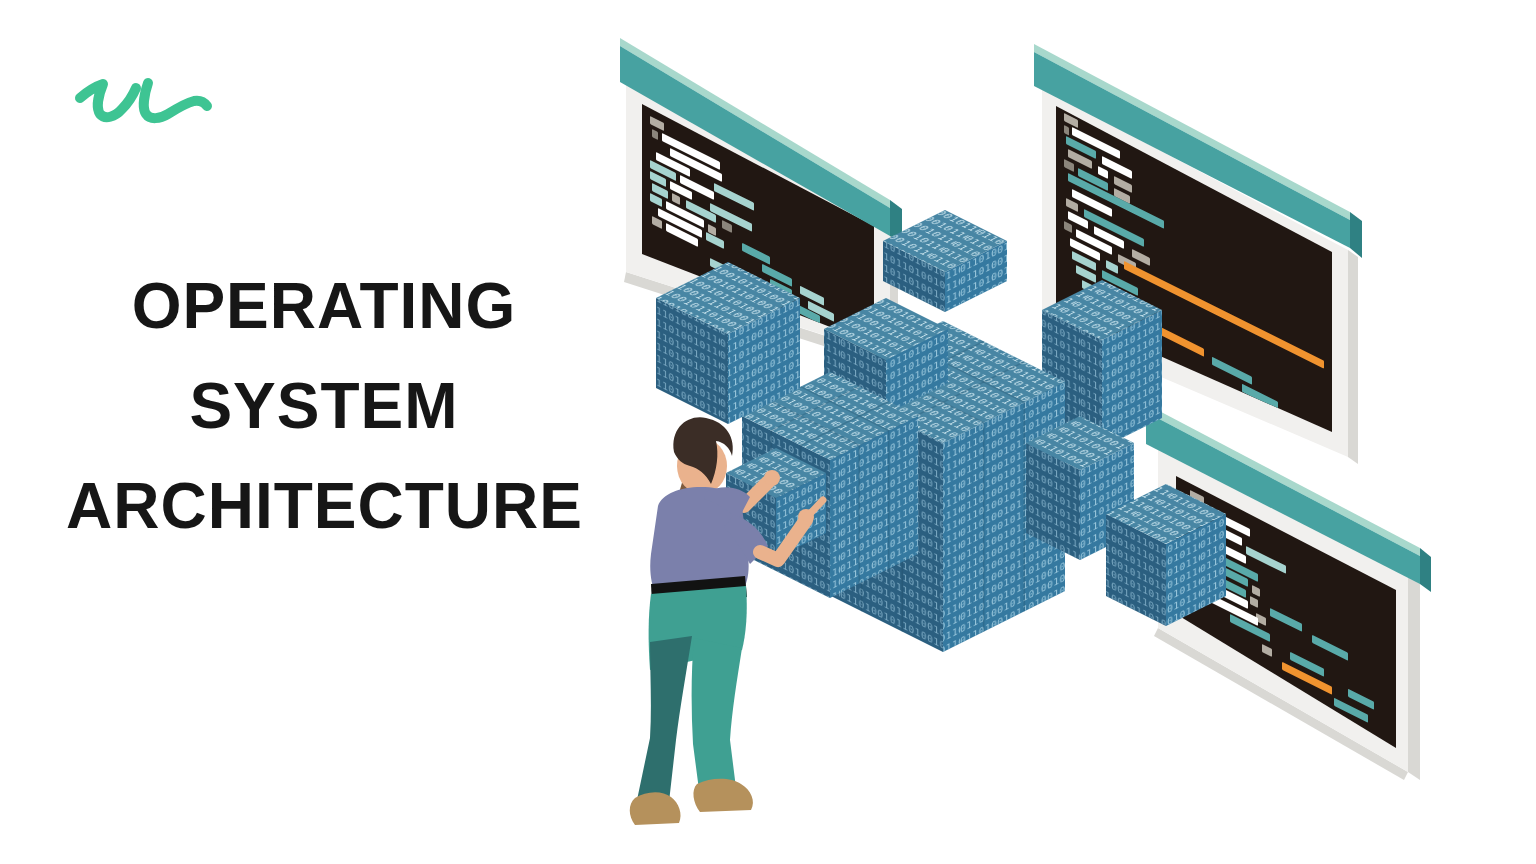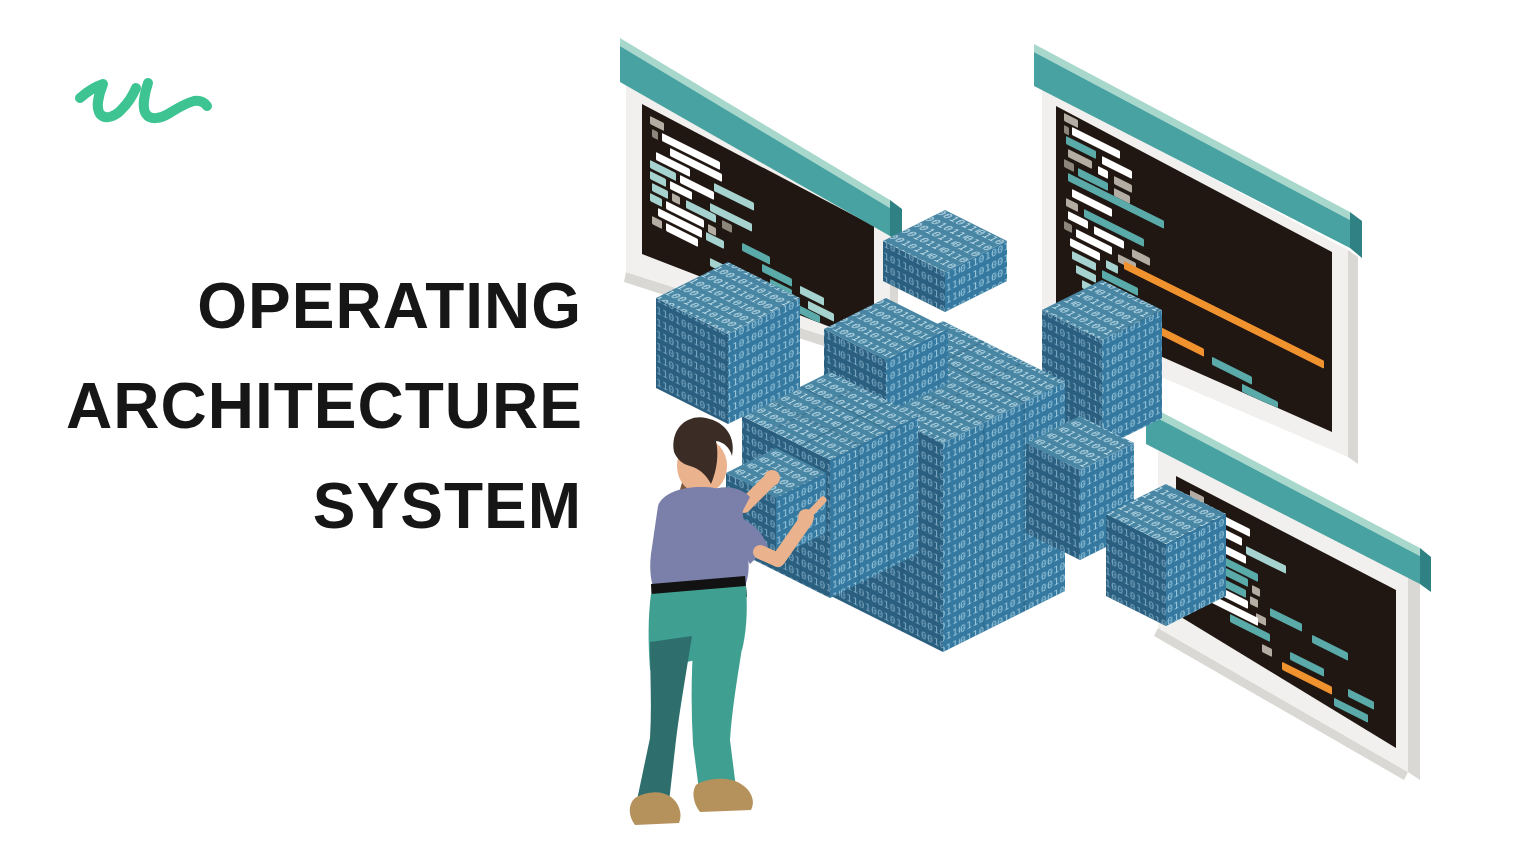--- a/index.html
+++ b/index.html
@@ -7,21 +7,21 @@
   .slide{
     position:relative;
     width:1536px;height:864px;
     background:var(--c-background,#ffffff);
     overflow:hidden;
   }
   .logo{position:absolute;left:60px;top:68px;width:160px;height:80px;}
   .logo path{stroke:var(--c-logo,#3ec493);stroke-width:10;fill:none;stroke-linecap:round;stroke-linejoin:round;}
   .title{
     position:absolute;left:66px;top:256px;width:516px;
-    text-align:right;
+    text-align:center;
     color:var(--c-title,#161616);
     font-size:64px;font-weight:700;letter-spacing:1px;line-height:100px;
   }
   .illustration{position:absolute;left:0;top:0;width:1536px;height:864px;}
   
   .f-frame{fill:var(--c-frame_white,#f1f0ee);}
   .f-shadow{fill:var(--c-frame_shadow,#d9d8d4);}
   .f-bar{fill:var(--c-teal_bar,#47a2a1);}
   .f-barlight{fill:var(--c-teal_bar_light,#a8d8cc);}
   .f-barcap{fill:var(--c-teal_bar_dark,#2f8183);}
@@ -47,22 +47,22 @@
 
 <div class="slide">
 
   <svg class="logo" viewBox="0 0 160 80">
     <path d="M20 30 C28 23 37 18 43 16 C38 28 36 40 40 46 C45 52 55 49 62 41 C68 35 73 27 76 20
          M88 15 C84 27 82 40 86 46 C90 52 100 51 108 46 C116 41 126 35 134 33 C140 32 144 34 147 38"></path>
   </svg>
 
   <div class="title">
     <div>OPERATING</div>
+    <div>SYSTEM</div>
     <div>ARCHITECTURE</div>
-    <div>SYSTEM</div>
   </div>
 
   <svg class="illustration" viewBox="0 0 1536 864">
     <defs>
       <pattern id="pat-top" patternUnits="userSpaceOnUse" width="120" height="12" patternTransform="matrix(1,0.5,-1,0.5,0,0)">
         <text class="bin bin-top" x="0" y="9">0110100101101001011010</text>
       </pattern>
       <pattern id="pat-left" patternUnits="userSpaceOnUse" width="120" height="12" patternTransform="matrix(1,0.5,0,1,0,0)">
         <text class="bin bin-left" x="0" y="9">0110100101101001011010</text>
       </pattern>

